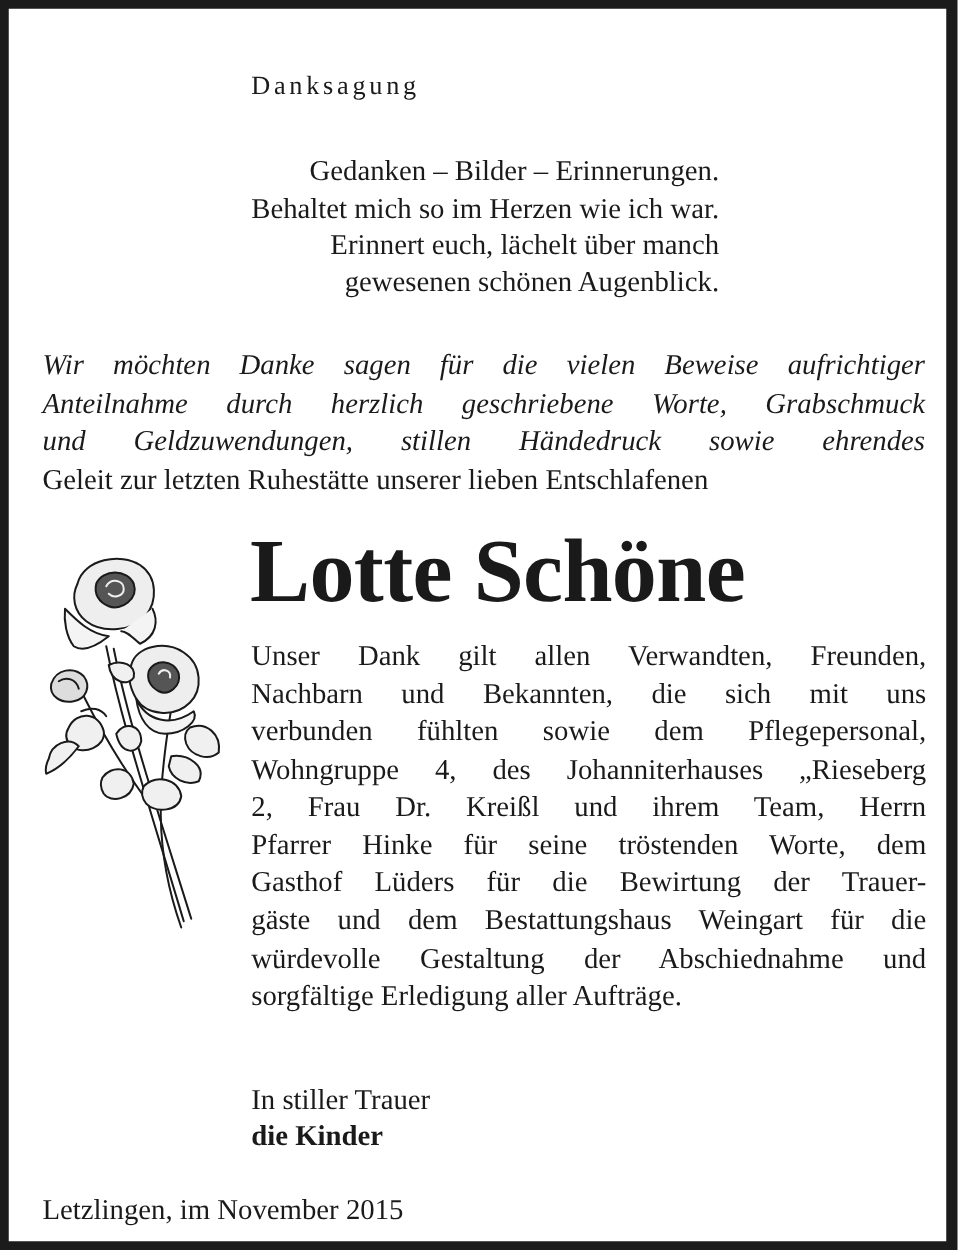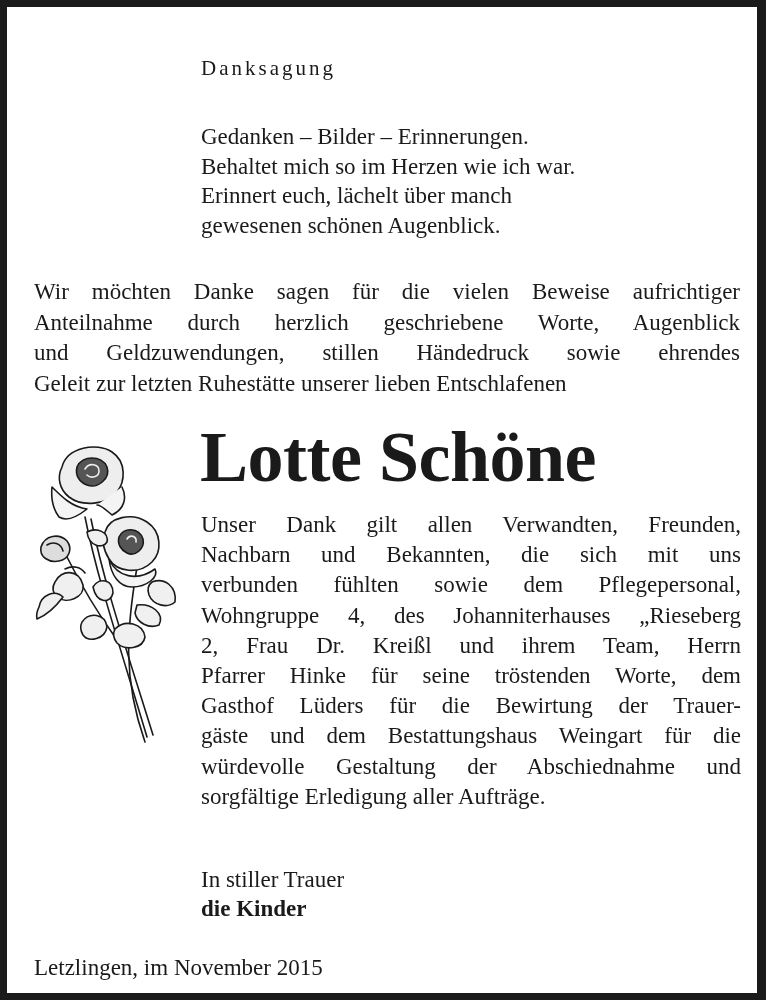--- a/index.html
+++ b/index.html
@@ -4,25 +4,25 @@
 <style>
   html, body { margin:0; padding:0; }
   body { width:766px; height:1000px; background:#1b1b1b; position:relative; overflow:hidden; }
   .page {
     position:absolute; left:7px; top:7px; width:750px; height:986px;
     background:#ffffff; color:#1a1a1a;
     font-family:"Liberation Serif", serif;
   }
   .t { position:absolute; white-space:nowrap; font-size:23px; line-height:29px;margin-top:20px; }
   .heading { left:194px; top:27px; font-size:21px; letter-spacing:3px; }
-  .poem { left:194px; top:95px; line-height:29.5px; }
+  .poem { left:194px; top:95px; line-height:29.5px;text-align:right; }
   .poem div { height:29.5px; }
   .intro { left:27px; top:250px; width:706px; white-space:normal; line-height:30.5px; }
   .intro div { height:30.5px; white-space:nowrap; }
-  .intro .j { text-align:justify; text-align-last:justify; }
+  .intro .j { text-align:justify; text-align-last:justify;font-style:italic; }
   .name { left:193px; top:394px; font-size:72px; line-height:72px; font-weight:bold; letter-spacing:-0.5px; }
   .body { left:194px; top:483px; width:540px; line-height:30.2px; }
   .body div { height:30.2px; white-space:nowrap; }
   .body .j { text-align:justify; text-align-last:justify; }
   .closing { left:194px; top:838px; line-height:29px; }
   .closing .bold { font-weight:bold; }
   .place { left:27px; top:926px; }
   .rose { position:absolute; left:20px; top:430px; width:160px; height:325px; }
 </style>
 </head>
@@ -34,21 +34,21 @@
 
   <div class="t poem">
     <div>Gedanken – Bilder – Erinnerungen.</div>
     <div>Behaltet mich so im Herzen wie ich war.</div>
     <div>Erinnert euch, lächelt über manch</div>
     <div>gewesenen schönen Augenblick.</div>
   </div>
 
   <div class="t intro">
     <div class="j">Wir möchten Danke sagen für die vielen Beweise aufrichtiger</div>
-    <div class="j">Anteilnahme durch herzlich geschriebene Worte, Augenblick</div>
+    <div class="j">Anteilnahme durch herzlich geschriebene Worte, Grabschmuck</div>
     <div class="j">und Geldzuwendungen, stillen Händedruck sowie ehrendes</div>
     <div>Geleit zur letzten Ruhestätte unserer lieben Entschlafenen</div>
   </div>
 
   <div class="t name">Lotte Schöne</div>
 
   <svg class="rose" viewBox="0 0 160 325" fill="none" stroke="#1a1a1a" stroke-width="1.6" stroke-linecap="round" stroke-linejoin="round">
 
     <path d="M58 80 C70 140 90 200 120 300"></path>
     <path d="M64 82 C76 142 96 202 126 298"></path>

